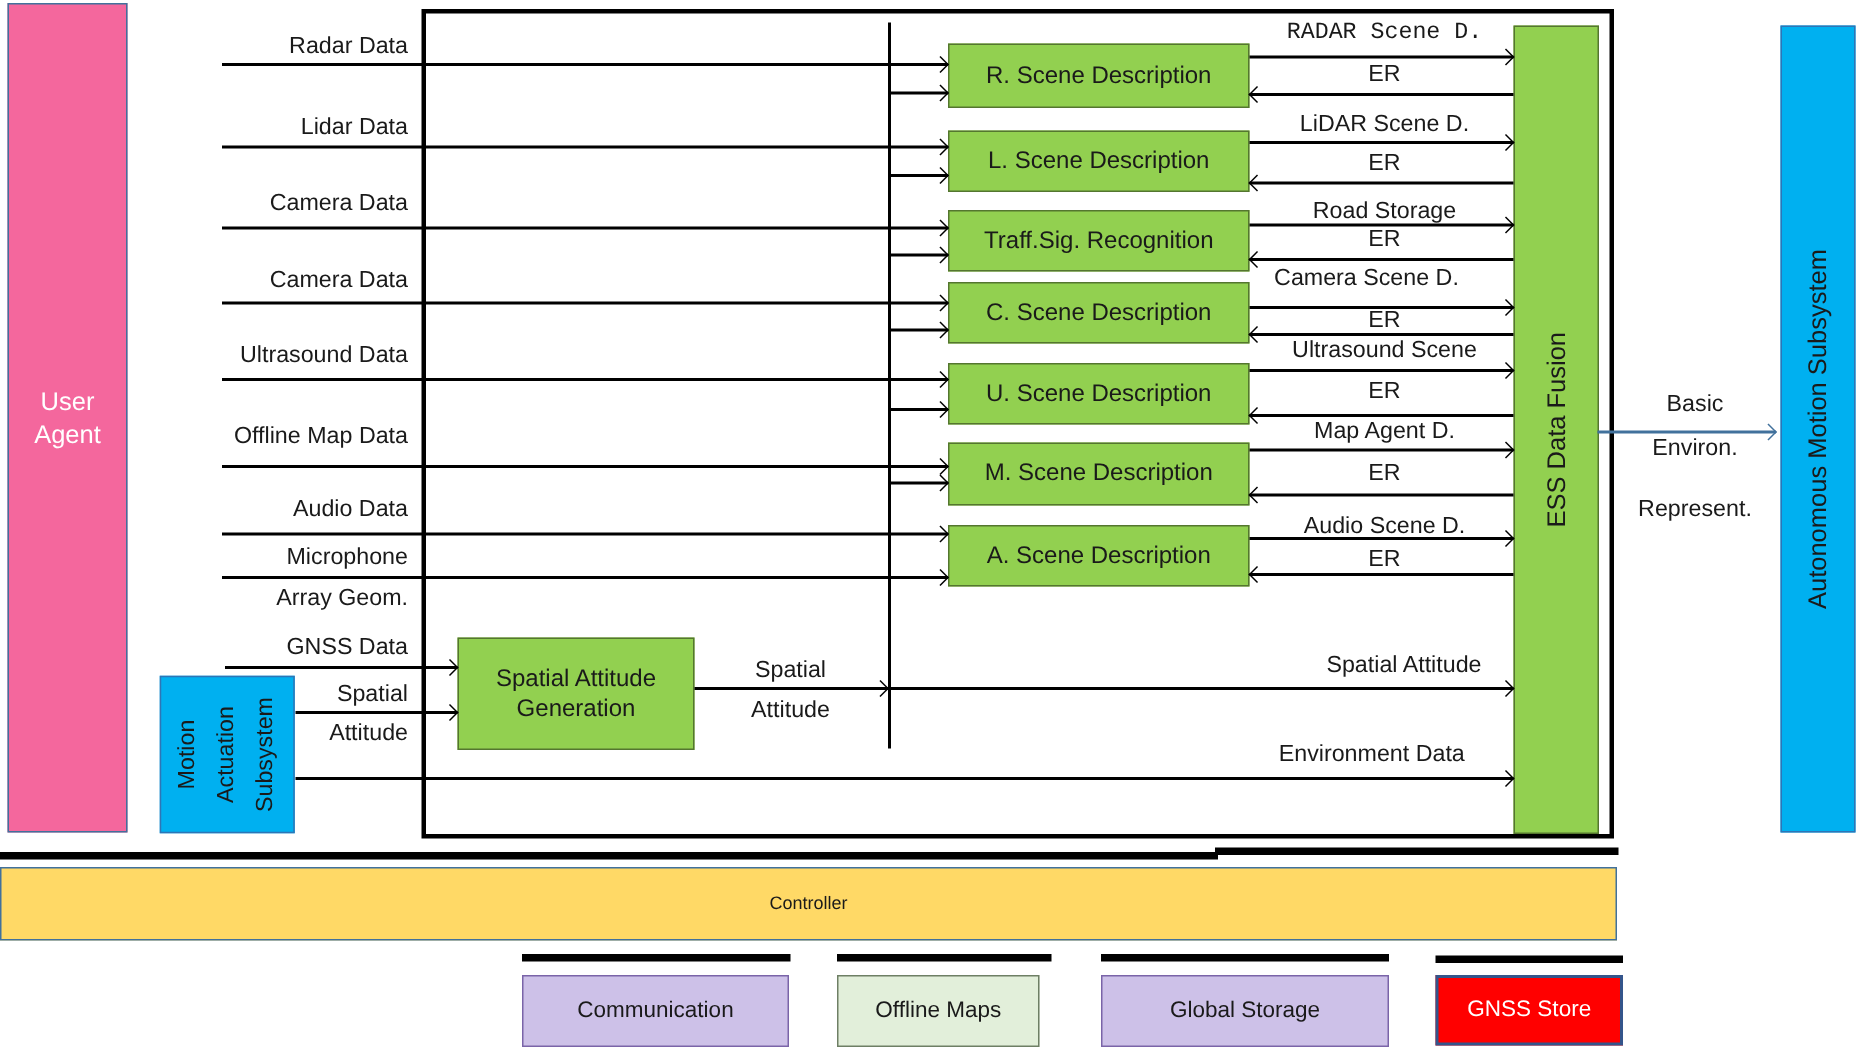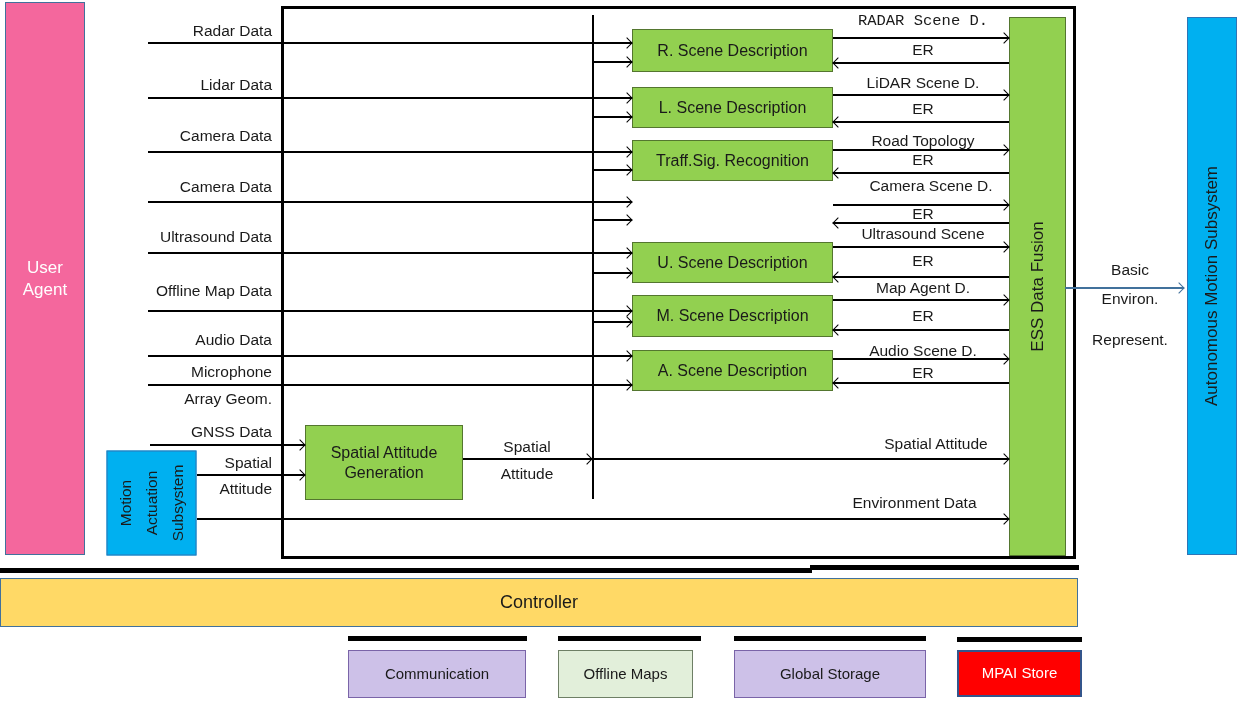--- a/index.html
+++ b/index.html
@@ -58,20 +58,23 @@
 
   <div class="box module" style="left:632px;top:29px;width:201px;height:43px;">
     <span>R. Scene Description</span>
     </div>
   <div class="box module" style="left:632px;top:87px;width:201px;height:41px;">
     <span>L. Scene Description</span>
     </div>
   <div class="box module" style="left:632px;top:140px;width:201px;height:41px;justify-content:center;">
     <span>Traff.Sig. Recognition</span>
     </div>
+  <div class="box module" style="left:632px;top:188px;width:201px;height:41px;">
+    <span>C. Scene Description</span>
+    </div>
   <div class="box module" style="left:632px;top:242px;width:201px;height:41px;">
     <span>U. Scene Description</span>
     </div>
   <div class="box module" style="left:632px;top:295px;width:201px;height:42px;">
     <span>M. Scene Description</span>
     </div>
   <div class="box module" style="left:632px;top:350px;width:201px;height:41px;">
     <span>A. Scene Description</span>
     </div>
 
@@ -83,23 +86,23 @@
   <div class="lbl lblc" style="left:467px;top:465px;width:120px;">Attitude</div>
 
   <div class="box rot" style="left:768px;top:258px;width:539px;height:57px;background:#92D050;border:1.5px solid #54762F;font-size:17px;">
     <span>ESS Data Fusion</span>
     </div>
 
   <div class="lbl lblc" style="left:836px;top:12px;width:174px;font-family:Liberation Mono, monospace;">RADAR Scene D.</div>
   <div class="lbl lblc" style="left:836px;top:41px;width:174px;">ER</div>
   <div class="lbl lblc" style="left:836px;top:74px;width:174px;">LiDAR Scene D.</div>
   <div class="lbl lblc" style="left:836px;top:100px;width:174px;">ER</div>
-  <div class="lbl lblc" style="left:836px;top:132px;width:174px;">Road Topology</div>
+  <div class="lbl lblc" style="left:836px;top:132px;width:174px;">Road Storage</div>
   <div class="lbl lblc" style="left:836px;top:151px;width:174px;">ER</div>
-  <div class="lbl lblc" style="left:844px;top:177px;width:174px;">Camera Scene D.</div>
+  <div class="lbl lblc" style="left:824px;top:177px;width:174px;">Camera Scene D.</div>
   <div class="lbl lblc" style="left:836px;top:205px;width:174px;">ER</div>
   <div class="lbl lblc" style="left:836px;top:225px;width:174px;">Ultrasound Scene</div>
   <div class="lbl lblc" style="left:836px;top:252px;width:174px;">ER</div>
   <div class="lbl lblc" style="left:836px;top:279px;width:174px;">Map Agent D.</div>
   <div class="lbl lblc" style="left:836px;top:307px;width:174px;">ER</div>
   <div class="lbl lblc" style="left:836px;top:342px;width:174px;">Audio Scene D.</div>
   <div class="lbl lblc" style="left:836px;top:364px;width:174px;">ER</div>
   <div class="lbl lblc" style="left:850px;top:435px;width:172px;">Spatial Attitude</div>
   <div class="lbl lblc" style="left:829px;top:494px;width:171px;">Environment Data</div>
 
@@ -107,40 +110,40 @@
   <div class="lbl lblc" style="left:1075px;top:290px;width:110px;">Environ.</div>
   <div class="lbl lblc" style="left:1075px;top:317px;width:110px;margin-top:14px;">Represent.</div>
 
   <div class="box bluebox rot" style="left:943px;top:261px;width:538px;height:50px;font-size:17px;">
     <span>Autonomous Motion Subsystem</span>
     </div>
 
   <div class="bar" style="left:0px;top:568px;width:812px;height:5px;"></div>
   <div class="bar" style="left:810px;top:565px;width:269px;height:5px;"></div>
 
-  <div class="box" style="left:0px;top:578px;width:1078px;height:49px;background:#FFD966;border:1.5px solid #41719C;font-size:18px;">
+  <div class="box" style="left:0px;top:578px;width:1078px;height:49px;background:#FFD966;border:1.5px solid #41719C;font-size:12px;">
     <span>Controller</span>
     </div>
 
   <div class="bar" style="left:348px;top:636px;width:179px;height:5px;"></div>
   <div class="bar" style="left:558px;top:636px;width:143px;height:5px;"></div>
   <div class="bar" style="left:734px;top:636px;width:192px;height:5px;"></div>
   <div class="bar" style="left:957px;top:637px;width:125px;height:5px;"></div>
 
   <div class="box lavbox" style="left:348px;top:650px;width:178px;height:48px;">
     <span>Communication</span>
     </div>
   <div class="box" style="left:558px;top:650px;width:135px;height:48px;background:#E2EFDA;border:1.5px solid #6E7F65;font-size:15px;">
     <span>Offline Maps</span>
     </div>
   <div class="box lavbox" style="left:734px;top:650px;width:192px;height:48px;text-align:center;">
     <span>Global Storage</span>
     </div>
   <div class="box" style="left:957px;top:650px;width:125px;height:47px;background:#FF0000;border:2px solid #34558B;color:#fff;font-size:15px;">
-    <span>MPAI Store</span>
+    <span>GNSS Store</span>
     </div>
 
 <div class="flow" style="left: 148px; top: 42.4px; width: 484px; height: 1.3px; background: rgb(0, 0, 0);"></div>
     <div class="che" style="border-color: rgb(0, 0, 0); left: 623px; top: 39px;"></div>
     <div class="flow" style="left: 148px; top: 97.4px; width: 484px; height: 1.3px; background: rgb(0, 0, 0);"></div>
     <div class="che" style="border-color: rgb(0, 0, 0); left: 623px; top: 94px;"></div>
     <div class="flow" style="left: 148px; top: 151.4px; width: 484px; height: 1.3px; background: rgb(0, 0, 0);"></div>
     <div class="che" style="border-color: rgb(0, 0, 0); left: 623px; top: 148px;"></div>
     <div class="flow" style="left: 148px; top: 201.4px; width: 484px; height: 1.3px; background: rgb(0, 0, 0);"></div>
     <div class="che" style="border-color: rgb(0, 0, 0); left: 623px; top: 198px;"></div>

